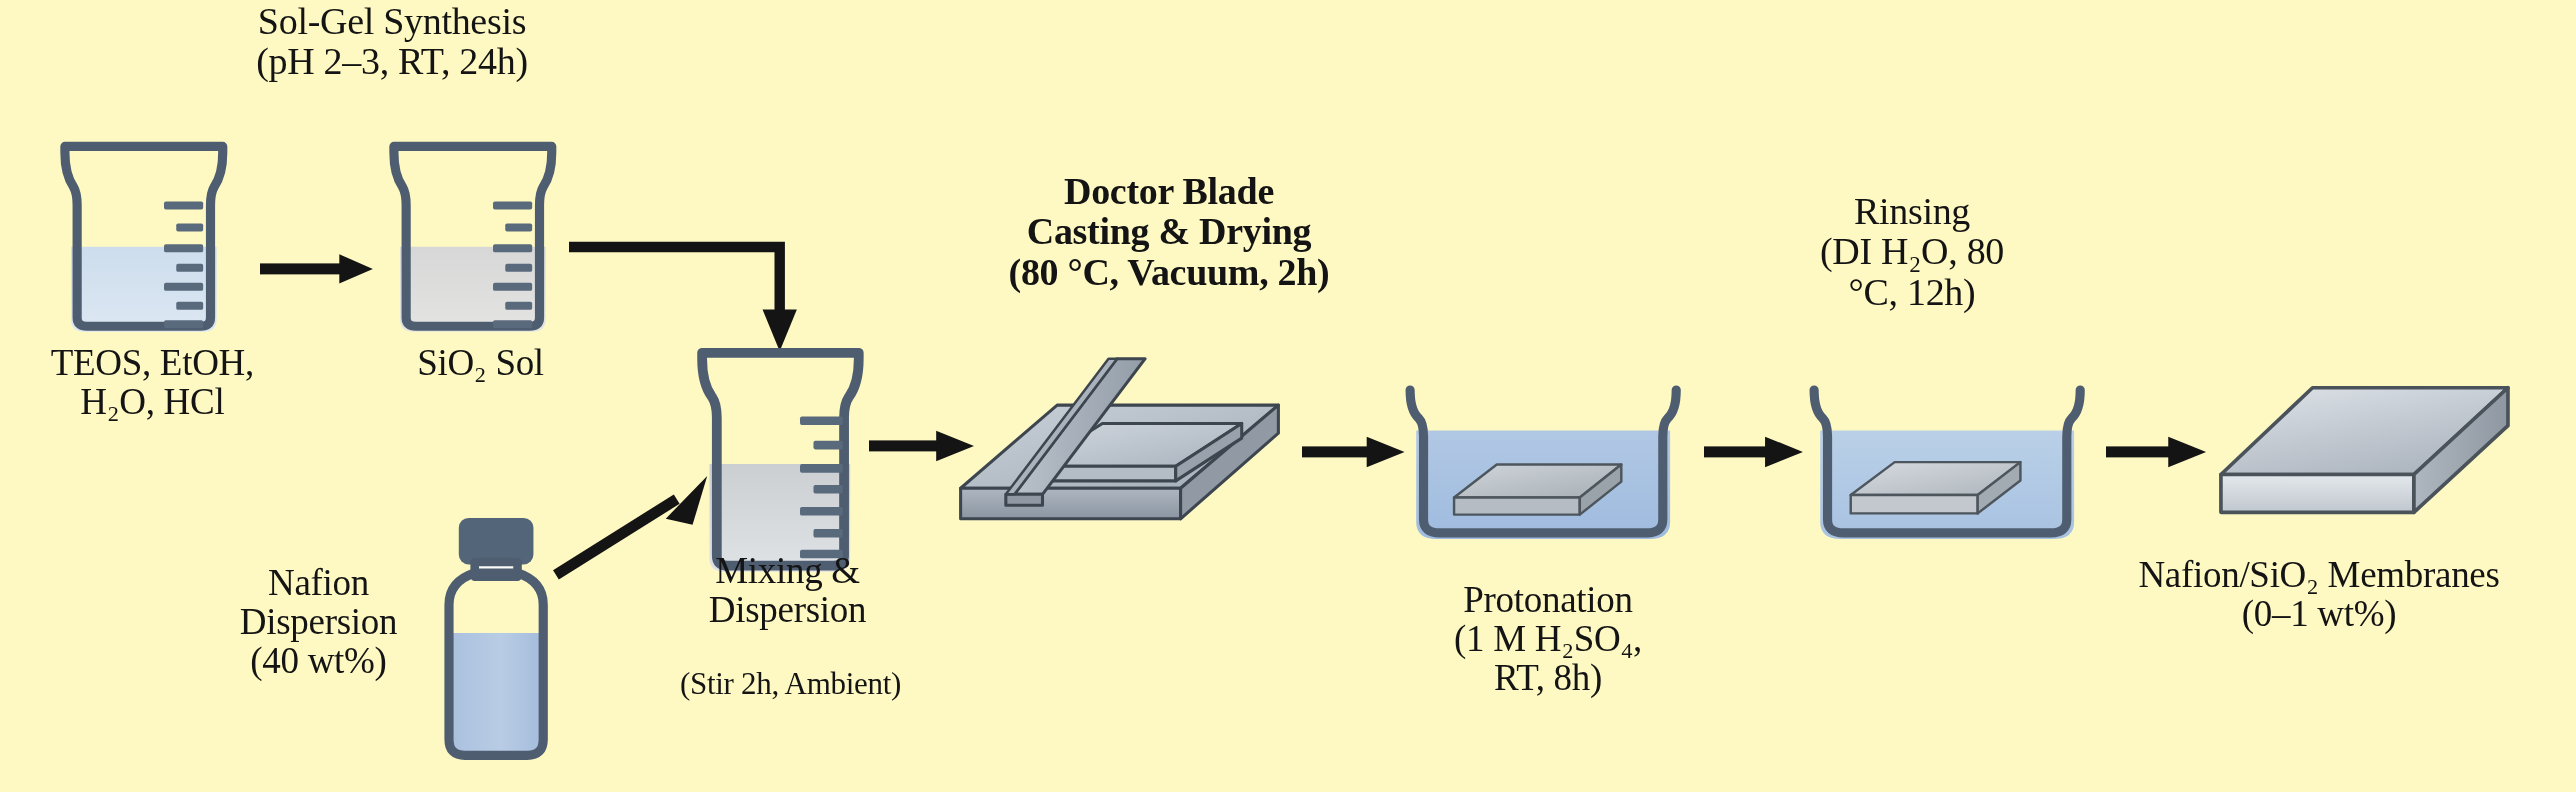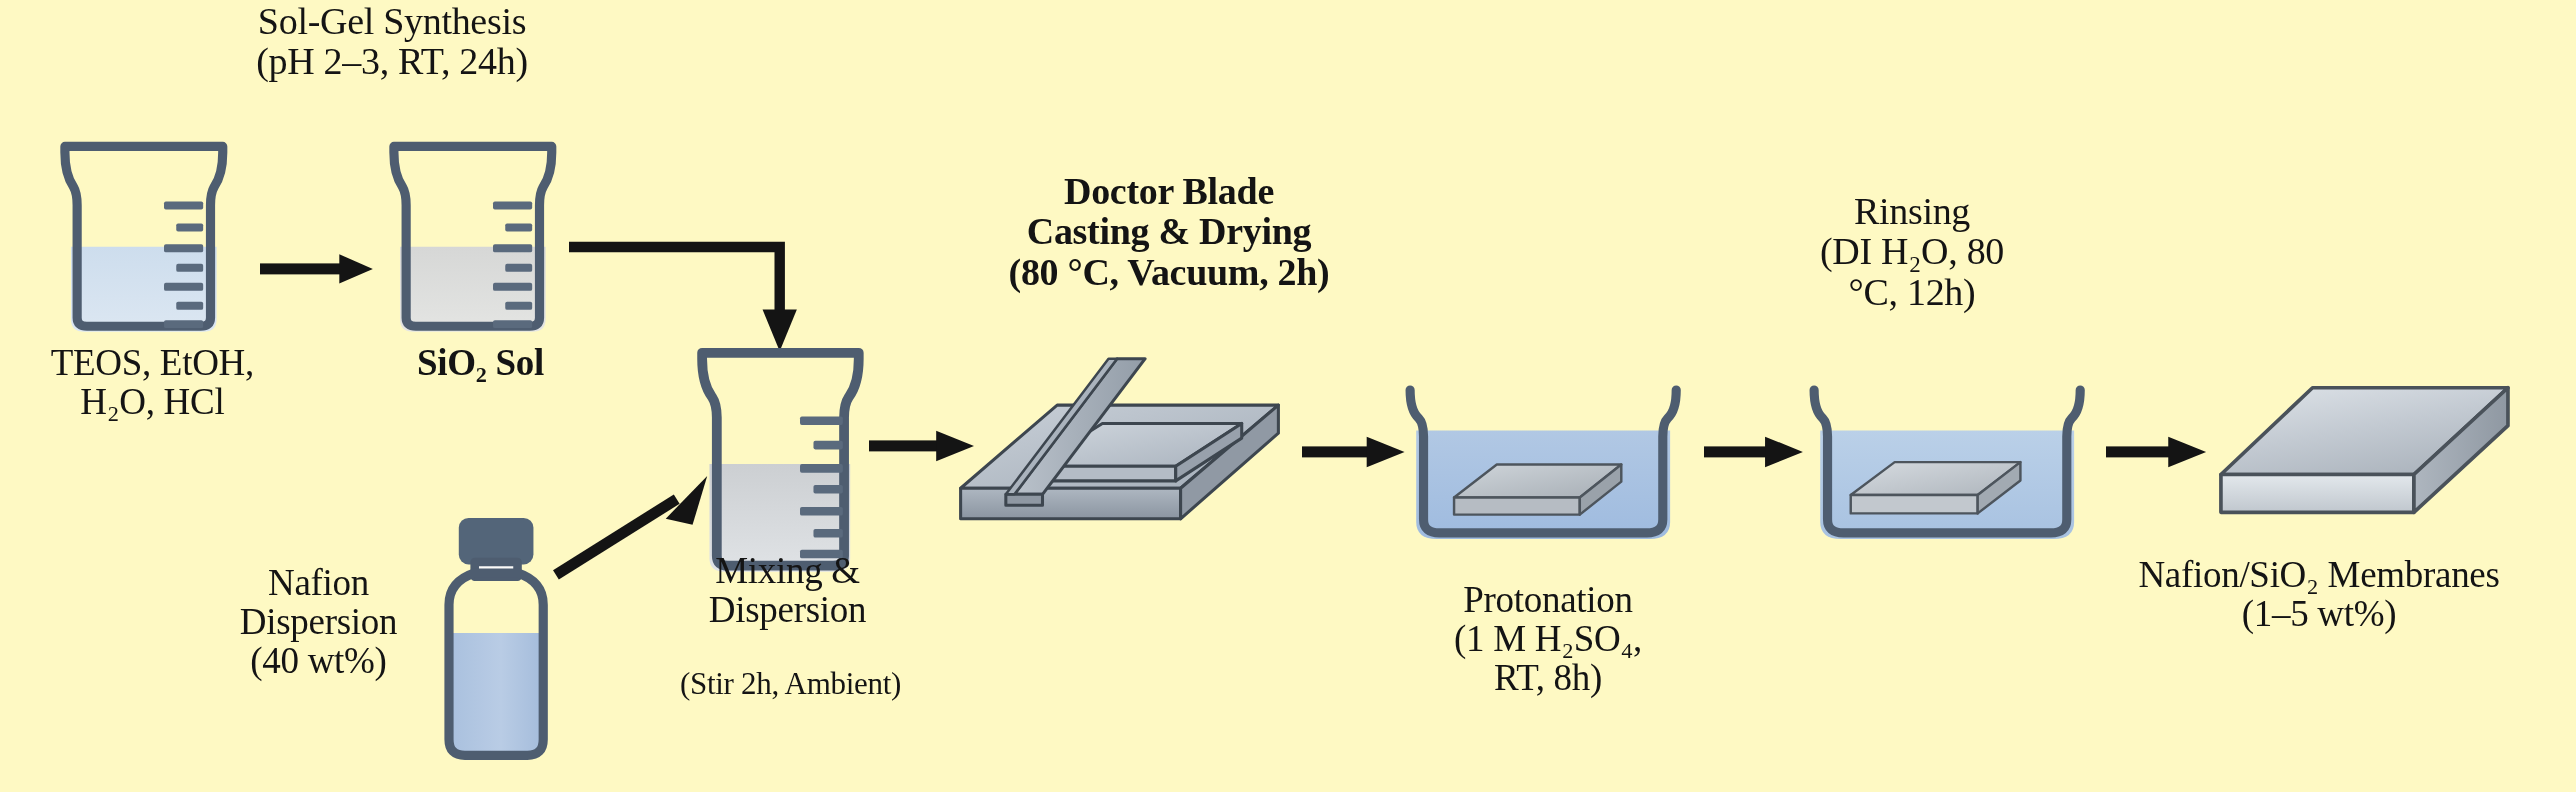--- a/index.html
+++ b/index.html
@@ -97,21 +97,21 @@
         <rect x="208" y="138" width="44" height="13" rx="3"></rect>
         <rect x="188" y="172" width="64" height="13" rx="3"></rect>
         <rect x="208" y="204" width="44" height="13" rx="3"></rect>
         <rect x="188" y="235" width="64" height="13" rx="3"></rect>
         <rect x="208" y="266" width="44" height="13" rx="3"></rect>
         <rect x="188" y="296" width="64" height="13" rx="3"></rect>
       </g>
     </svg>
   </div>
 
-  <div class="lbl med" style="left:352px;top:343px;width:257px;font-weight:bold;">SiO₂ Sol</div>
+  <div class="lbl med" style="left:352px;top:343px;width:257px;">SiO₂ Sol</div>
 
   <div class="svgbox" style="left:569px;top:242px;">
     <svg width="245" height="135" viewBox="0 0 400 220">
       <g fill="none" stroke="#141414" stroke-width="17">
         <path d="M0 8 L344 8 L344 118"></path>
       </g>
       <path d="M316 110 L372 110 L344 178 Z" fill="#141414"></path>
     </svg>
   </div>
 
@@ -312,16 +312,16 @@
             <stop offset="100%" stop-color="#8f98a2"></stop>
         </linearGradient>
       </defs>
       <path d="M40 176 L190 34 L510 34 L356 176 Z" fill="url(#memTop)" stroke="#4a525a" stroke-width="6" stroke-linejoin="round"></path>
       <path d="M40 176 L40 238 L356 238 L356 176 Z" fill="url(#memFront)" stroke="#4a525a" stroke-width="6" stroke-linejoin="round"></path>
       <path d="M356 176 L510 34 L510 96 L356 238 Z" fill="url(#memSide)" stroke="#4a525a" stroke-width="6" stroke-linejoin="round"></path>
     </svg>
   </div>
 
   <div class="lbl med" style="left:2062px;top:555px;width:514px;">Nafion/SiO₂ Membranes
-(1–5 wt%)</div>
+(0–1 wt%)</div>
 
 </div>
 
 
 </body></html>

